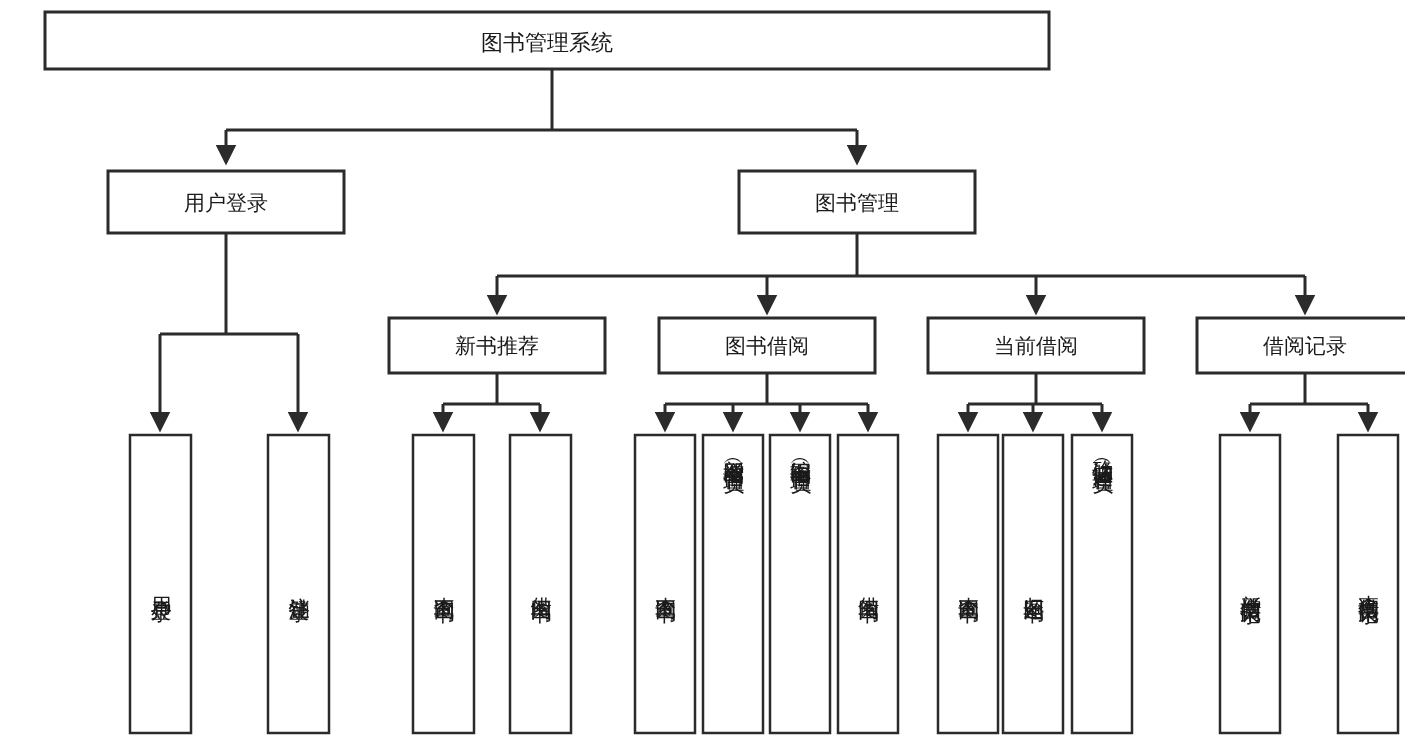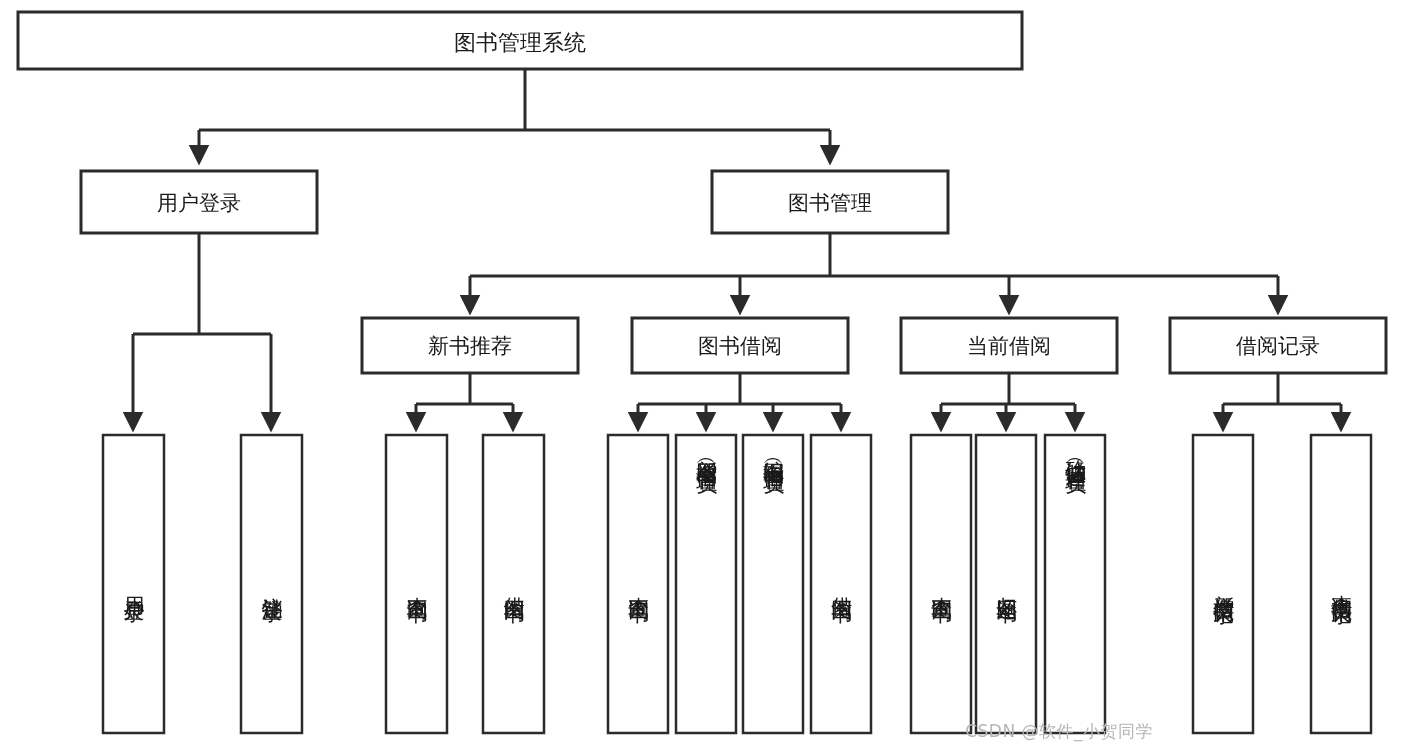--- a/index.html
+++ b/index.html
@@ -11,20 +11,21 @@
     width: 1405px;
     height: 747px;
     font-family: "DejaVu Sans", "Liberation Sans", sans-serif;
     overflow: hidden;
   }
   #diagram-root {
     position: relative;
     width: 1161px;
     height: 747px;
     background: #ffffff;
+    margin-left: 27px;
   }
   svg.flow {
     position: absolute;
     left: 0;
     top: 0;
     width: 1405px;
     height: 747px;
     display: block;
   }
   .node-box {
@@ -232,14 +233,13 @@
     <span class="leaf-label">确认归还（管理员）</span>
   </div>
 
   <div class="leaf-label-wrap" style="left:1193px;top:435px;width:60px;height:298px;">
     <span class="leaf-label">新增借阅记录</span>
   </div>
   <div class="leaf-label-wrap" style="left:1311px;top:435px;width:60px;height:298px;">
     <span class="leaf-label">查询借阅记录</span>
   </div>
 
-  <div class="watermark">CSDN @软件_小贺同学</div>
 </div>
 
 </body></html>

